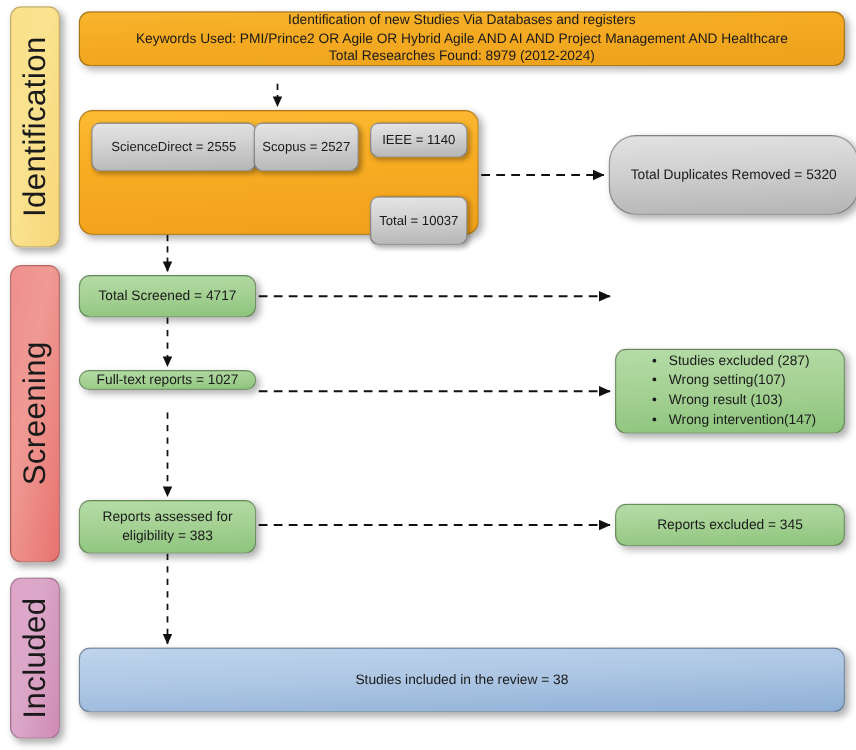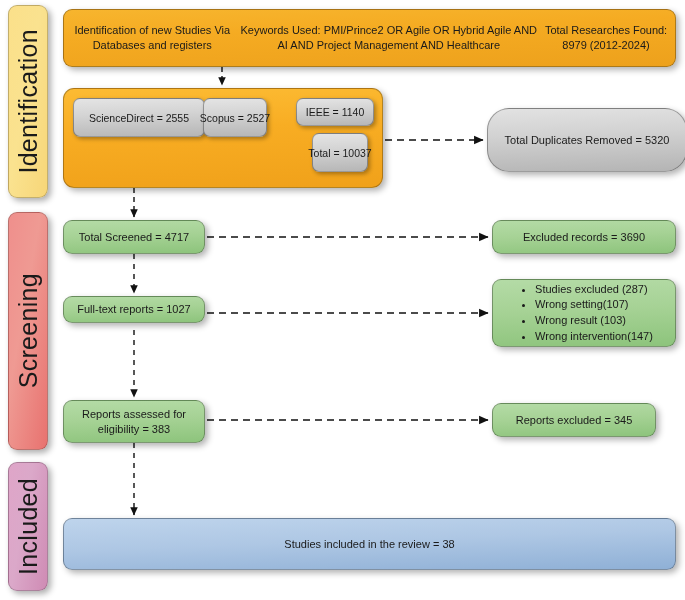--- a/index.html
+++ b/index.html
@@ -59,23 +59,23 @@
   }
   .box-grey{
     background:linear-gradient(178deg,#e2e2e2 0%,#d2d2d2 40%,#b4b4b4 100%);
   }
   .box-blue{
     background:linear-gradient(178deg,#bed4ec 0%,#aec7e4 45%,#8fb0d6 100%);
   }
 
   
   #header-box{
-    left:63px;top:9px;width:613px;height:58px;
+    left:63px;top:9px;width:613px;height:44px;
     font-size:11px;
-    flex-direction:row;
+    flex-direction:column;
   }
   #header-box .ln{display:block;}
 
   
   #db-container{
     position:absolute;
     left:63px;top:88px;width:320px;height:100px;
     border-radius:11px;
     background:linear-gradient(178deg,#fcbb33 0%,#f8ad23 40%,#f0a11a 100%);
     border:1px solid rgba(0,0,0,.28);
@@ -90,24 +90,24 @@
     background:linear-gradient(178deg,#e4e4e4 0%,#d4d4d4 40%,#b6b6b6 100%);
     display:flex;align-items:center;justify-content:center;
     font-size:10.5px;color:#1a1a1a;white-space:nowrap;
     box-sizing:border-box;
   }
 
   
   #box-duplicates{left:487px;top:108px;width:200px;height:64px;border-radius:22px;}
   #box-total-screened{left:63px;top:220px;width:142px;height:34px;}
   #box-excluded-records{left:492px;top:220px;width:184px;height:34px;}
-  #box-fulltext{left:63px;top:296px;width:142px;height:27px;}
+  #box-fulltext{left:63px;top:296px;width:142px;height:16px;}
   #box-exclusion-list{left:492px;top:279px;width:184px;height:68px;}
   #box-eligibility{left:63px;top:400px;width:142px;height:43px;}
-  #box-reports-excluded{left:492px;top:403px;width:164px;height:34px;}
+  #box-reports-excluded{left:492px;top:403px;width:184px;height:34px;}
   #box-included{left:63px;top:518px;width:613px;height:52px;}
 
   #box-exclusion-list{justify-content:center;padding-left:10px;}
   #box-exclusion-list ul{
     margin:0;padding:0 0 0 16px;text-align:left;
     font-size:11px;line-height:1.42;
   }
   #box-exclusion-list li{margin:0;padding:0;}
 
   
@@ -158,42 +158,39 @@
   <div class="box box-orange" id="header-box">
     <span class="ln">Identification of new Studies Via Databases and registers</span>
     <span class="ln">Keywords Used: PMI/Prince2 OR Agile OR Hybrid Agile AND AI AND Project Management AND Healthcare</span>
     <span class="ln">Total Researches Found: 8979 (2012-2024)</span>
   </div>
 
   <div id="db-container">
     <div class="db-box" style="left:9px;top:9px;width:132px;height:39px;">
       <span>ScienceDirect = 2555</span>
     </div>
-    <div class="db-box" style="left:139px;top:9px;width:64px;height:39px;">
+    <div class="db-box" style="left:139px;top:9px;width:84px;height:39px;">
       <span>Scopus = 2527</span>
     </div>
     <div class="db-box" style="left:232px;top:9px;width:78px;height:28px;">
       <span>IEEE = 1140</span>
     </div>
-    <div class="db-box" style="left:232px;top:44px;width:56px;height:39px;margin-left:16px;">
+    <div class="db-box" style="left:232px;top:68px;width:78px;height:39px;">
       <span>Total = 10037</span>
     </div>
   </div>
 
   <div class="box box-grey" id="box-duplicates">
     <span>Total Duplicates Removed = 5320</span>
   </div>
 
   <div class="box box-green" id="box-total-screened">
     <span>Total Screened = 4717</span>
   </div>
 
-  <div class="box box-green" id="box-excluded-records">
-    <span>Excluded records = 3690</span>
-  </div>
 
   <div class="box box-green" id="box-fulltext">
     <span>Full-text reports = 1027</span>
   </div>
 
   <div class="box box-green" id="box-exclusion-list">
     <ul>
       <li>Studies excluded (287)</li>
       <li>Wrong setting(107)</li>
       <li>Wrong result (103)</li>

